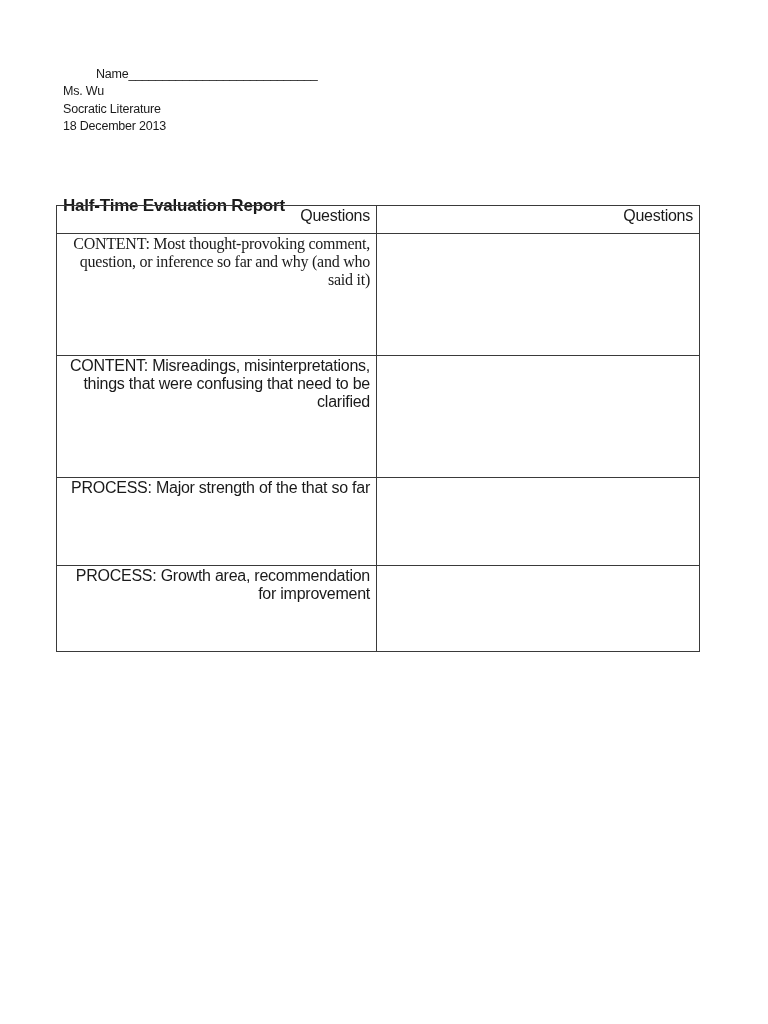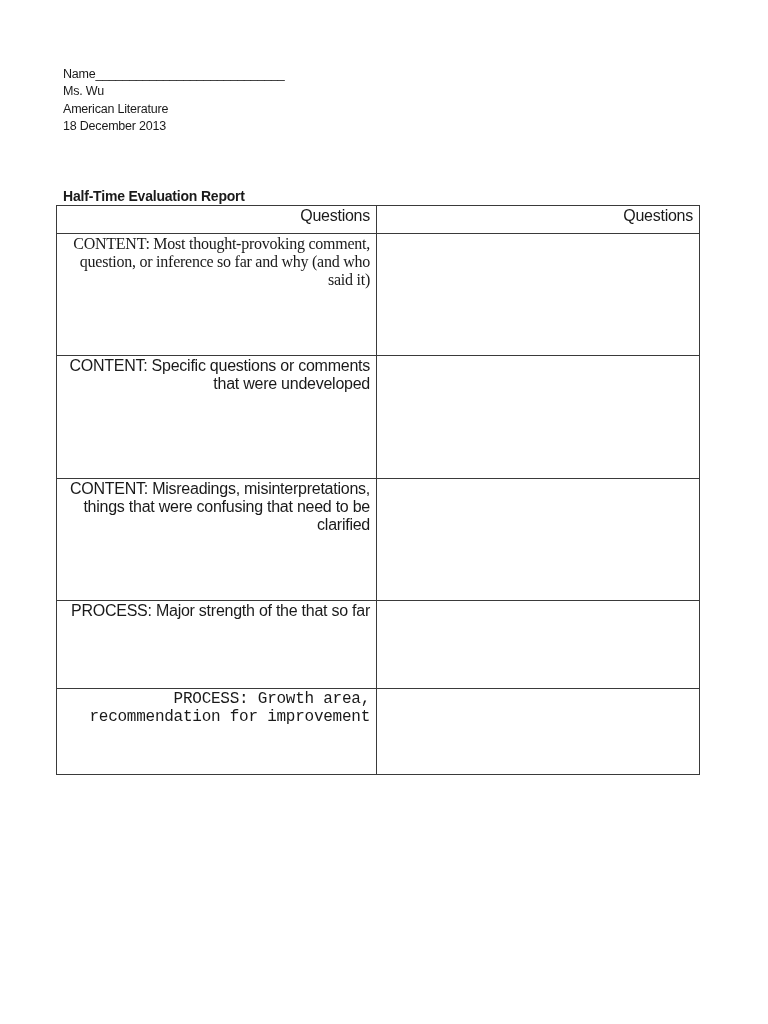--- a/index.html
+++ b/index.html
@@ -10,21 +10,21 @@
   .page { position: absolute; inset: 0; background: #fff; }
   .hdr-line {
     position: absolute; left: 63px; font-size: 12.5px; line-height: 17px;
     letter-spacing: -0.2px; white-space: nowrap;
   }
   .title {
     position: absolute; left: 0; width: 768px; top: 152px; text-align: center;
     font-size: 12.5px; font-weight: bold; letter-spacing: -0.2px;
   }
   .report-label {
-    position: absolute; left: 63px; top: 188px; font-size: 14px;
+    position: absolute; left: 63px; top: 196px; font-size: 17px;
     font-weight: bold; letter-spacing: -0.2px;
   }
   table.eval {
     position: absolute; left: 56px; top: 205px; width: 643px;
     border-collapse: collapse; table-layout: fixed;
   }
   table.eval td, table.eval th {
     border: 1.2px solid #3a3a3a; vertical-align: top; text-align: right;
     padding: 1px 6px 8px 6px; font-size: 16px; line-height: 18px;
     letter-spacing: -0.25px; font-weight: normal;
@@ -32,25 +32,25 @@
   table.eval th { height: 15px; }
   col.c-q { width: 320px; }
   col.c-r { width: 323px; }
   .q-text { font-weight: bold; }
 </style>
 </head>
 <body>
 
 <div class="page">
 
-  <div class="hdr-line" style="top:66px;">
+  <div class="hdr-line" style="top:66px;margin-left:33px;">
     <span>Name</span><span>____________________________</span>
   </div>
   <div class="hdr-line" style="top:83px;">Ms. Wu</div>
-  <div class="hdr-line" style="top:101px;">American Literature</div>
+  <div class="hdr-line" style="top:101px;">Socratic Literature</div>
   <div class="hdr-line" style="top:118px;">18 December 2013</div>
 
 
   <div class="report-label">Half-Time Evaluation Report</div>
 
   <table class="eval">
     <colgroup>
         <col class="c-q">
         <col class="c-r">
       </colgroup>
@@ -58,32 +58,28 @@
       <tr>
         <th>Questions</th>
         <th>Questions</th>
       </tr>
     </thead>
     <tbody>
       <tr style="height:122px;font-family:Liberation Serif, serif;">
         <td class="q-text">CONTENT: Most thought-provoking comment, question, or inference so far and why (and who said it)</td>
         <td></td>
       </tr>
-      <tr style="height:123px;">
-        <td class="q-text">CONTENT: Specific questions or comments that were undeveloped</td>
-        <td></td>
-      </tr>
       <tr style="height:122px;margin-top:21px;">
         <td class="q-text">CONTENT: Misreadings, misinterpretations, things that were confusing that need to be clarified</td>
         <td></td>
       </tr>
       <tr style="height:88px;">
         <td class="q-text">PROCESS: Major strength of the that so far</td>
         <td></td>
       </tr>
-      <tr style="height:86px;font-family:Liberation Mono, monospace;">
+      <tr style="height:86px;">
         <td class="q-text">PROCESS: Growth area, recommendation for improvement</td>
         <td></td>
       </tr>
     </tbody>
   </table>
 
 </div>
 
 </body></html>

